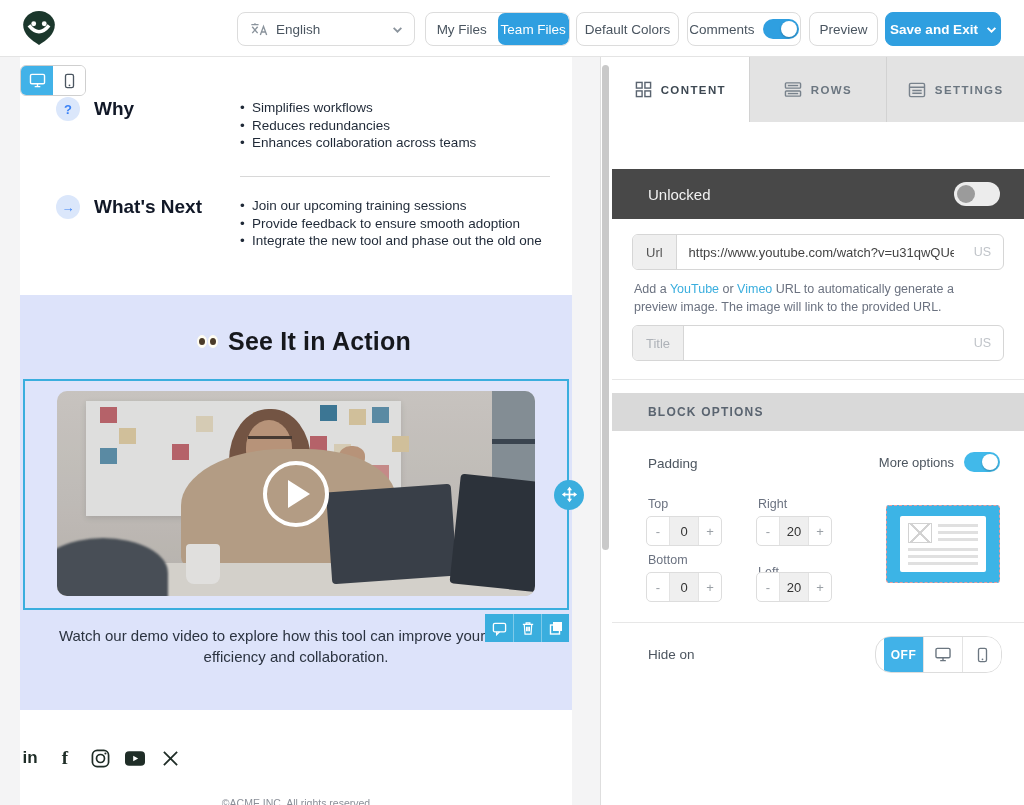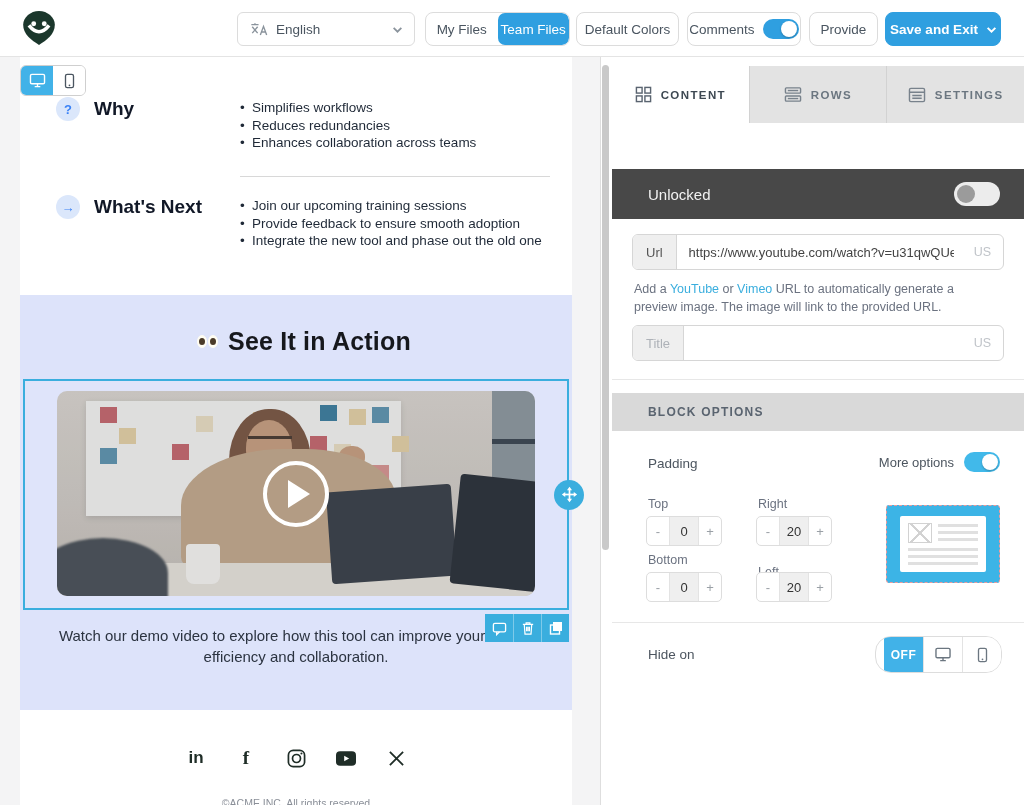--- a/index.html
+++ b/index.html
@@ -7,21 +7,21 @@
     font-family:"Liberation Sans", sans-serif; color:#3d4852; }
   .app { position:relative; width:1024px; height:805px; }
 
   
   .topbar { position:absolute; left:0; top:0; width:1024px; height:57px; background:#fff;
     border-bottom:1px solid #e4e4e4; z-index:50; }
   .logo { position:absolute; left:20px; top:9px; width:38px; height:38px; }
   .pill { position:absolute; top:12px; height:34px; border:1px solid #dcdcdc; border-radius:8px;
     background:#fff; display:flex; align-items:center; justify-content:center;
     font-size:13.5px; color:#4a5560; cursor:pointer; }
-  .lang { left:237px; width:178px; justify-content:flex-end; padding:0 12px; gap:8px;border-radius:6px; }
+  .lang { left:237px; width:178px; justify-content:flex-end; padding:0 12px; gap:8px; }
   .lang .spacer { flex:1; }
   .filesgroup { left:425px; width:145px; padding:0; overflow:hidden; }
   .filesgroup .seg { height:100%; display:flex; align-items:center; justify-content:center; flex:1; }
   .filesgroup .seg.active { background:#2f9fe0; color:#fff; border-radius:7px; }
   .defcolors { left:576px; width:103px; }
   .comments { left:687px; width:114px; gap:8px; }
   .preview { left:809px; width:69px; }
   .savebtn { left:885px; width:116px; background:#2f9fe0; border-color:#2f9fe0; color:#fff; gap:8px; font-weight:bold;}
   .toggle { position:relative; width:36px; height:20px; border-radius:10px; background:#2f9fe0; cursor:pointer; }
   .toggle .knob { position:absolute; top:2px; width:16px; height:16px; border-radius:50%; background:#fff; right:2px;
@@ -87,28 +87,28 @@
   .move-handle { position:absolute; right:-17px; top:50%; transform:translateY(-50%); width:30px; height:30px;
     border-radius:50%; background:#3aaede; display:flex; align-items:center; justify-content:center; cursor:move; z-index:6; }
 
   .blk-toolbar { position:absolute; right:3px; top:319px; display:flex; z-index:6; }
   .blk-toolbar .tbtn { width:28px; height:28px; background:#3aaede; display:flex; align-items:center; justify-content:center;
     cursor:pointer; border-left:1px solid rgba(255,255,255,.35); }
   .blk-toolbar .tbtn:first-child { border-left:none; }
 
   .caption { position:absolute; left:26px; right:26px; top:330px; text-align:center; font-size:15px; line-height:21px; color:#2b3340; }
 
-  .social { position:absolute; left:0; top:691px; width:552px; display:flex; justify-content:center; align-items:center; gap:30px; }
+  .social { position:absolute; left:0; top:691px; width:552px; display:flex; align-items:center; gap:15px; }
   .social .sic { width:20px; height:20px; display:flex; align-items:center; justify-content:center; cursor:pointer;
     color:#1f2d27; font-weight:bold; font-size:16px; }
   .footer-line { position:absolute; left:0; top:740px; width:552px; text-align:center; font-size:10.5px; color:#8a8f98; }
 
   
   .panel { position:absolute; left:612px; top:0; width:412px; height:748px; background:#fff; }
-  .tabbar { position:absolute; left:0; top:0; width:412px; height:57px; background:#e3e3e3; display:flex;margin-top:9px; }
+  .tabbar { position:absolute; left:0; top:0; width:412px; height:65px; background:#e3e3e3; display:flex; }
   .tab { flex:1; display:flex; align-items:center; justify-content:center; gap:9px; font-size:11.5px; font-weight:bold;
     letter-spacing:1.4px; color:#6b7680; cursor:pointer; border-right:1px solid #d2d2d2; }
   .tab:last-child { border-right:none; }
   .tab.active { background:#fff; color:#3d4852; }
 
   .props-row { position:absolute; left:0; top:65px; width:412px; height:46px; border-top:1px solid #e2e2e2;
     border-bottom:1px solid #e2e2e2; display:flex; align-items:stretch; }
   .props-title { flex:1; display:flex; align-items:center; padding-left:36px; font-size:12px; font-weight:bold;
     letter-spacing:1.3px; color:#5a6470; }
   .pi-btn { width:40px; display:flex; align-items:center; justify-content:center; border-left:1px solid #e2e2e2; cursor:pointer; }
@@ -206,21 +206,21 @@
 
     <div class="pill defcolors">Default Colors</div>
 
     <div class="pill comments">
       <span>Comments</span>
       <span class="toggle">
           <span class="knob"></span>
         </span>
     </div>
 
-    <div class="pill preview">Provide</div>
+    <div class="pill preview">Preview</div>
 
     <div class="pill savebtn">
       <span>Save and Exit</span>
       <span class="chev">
         <svg width="11" height="11" viewBox="0 0 10 10" fill="none" stroke="#fff" stroke-width="1.8">
             <path d="M1.5 3.5 L5 7 L8.5 3.5"></path>
           </svg>
       </span>
     </div>
   </header>

